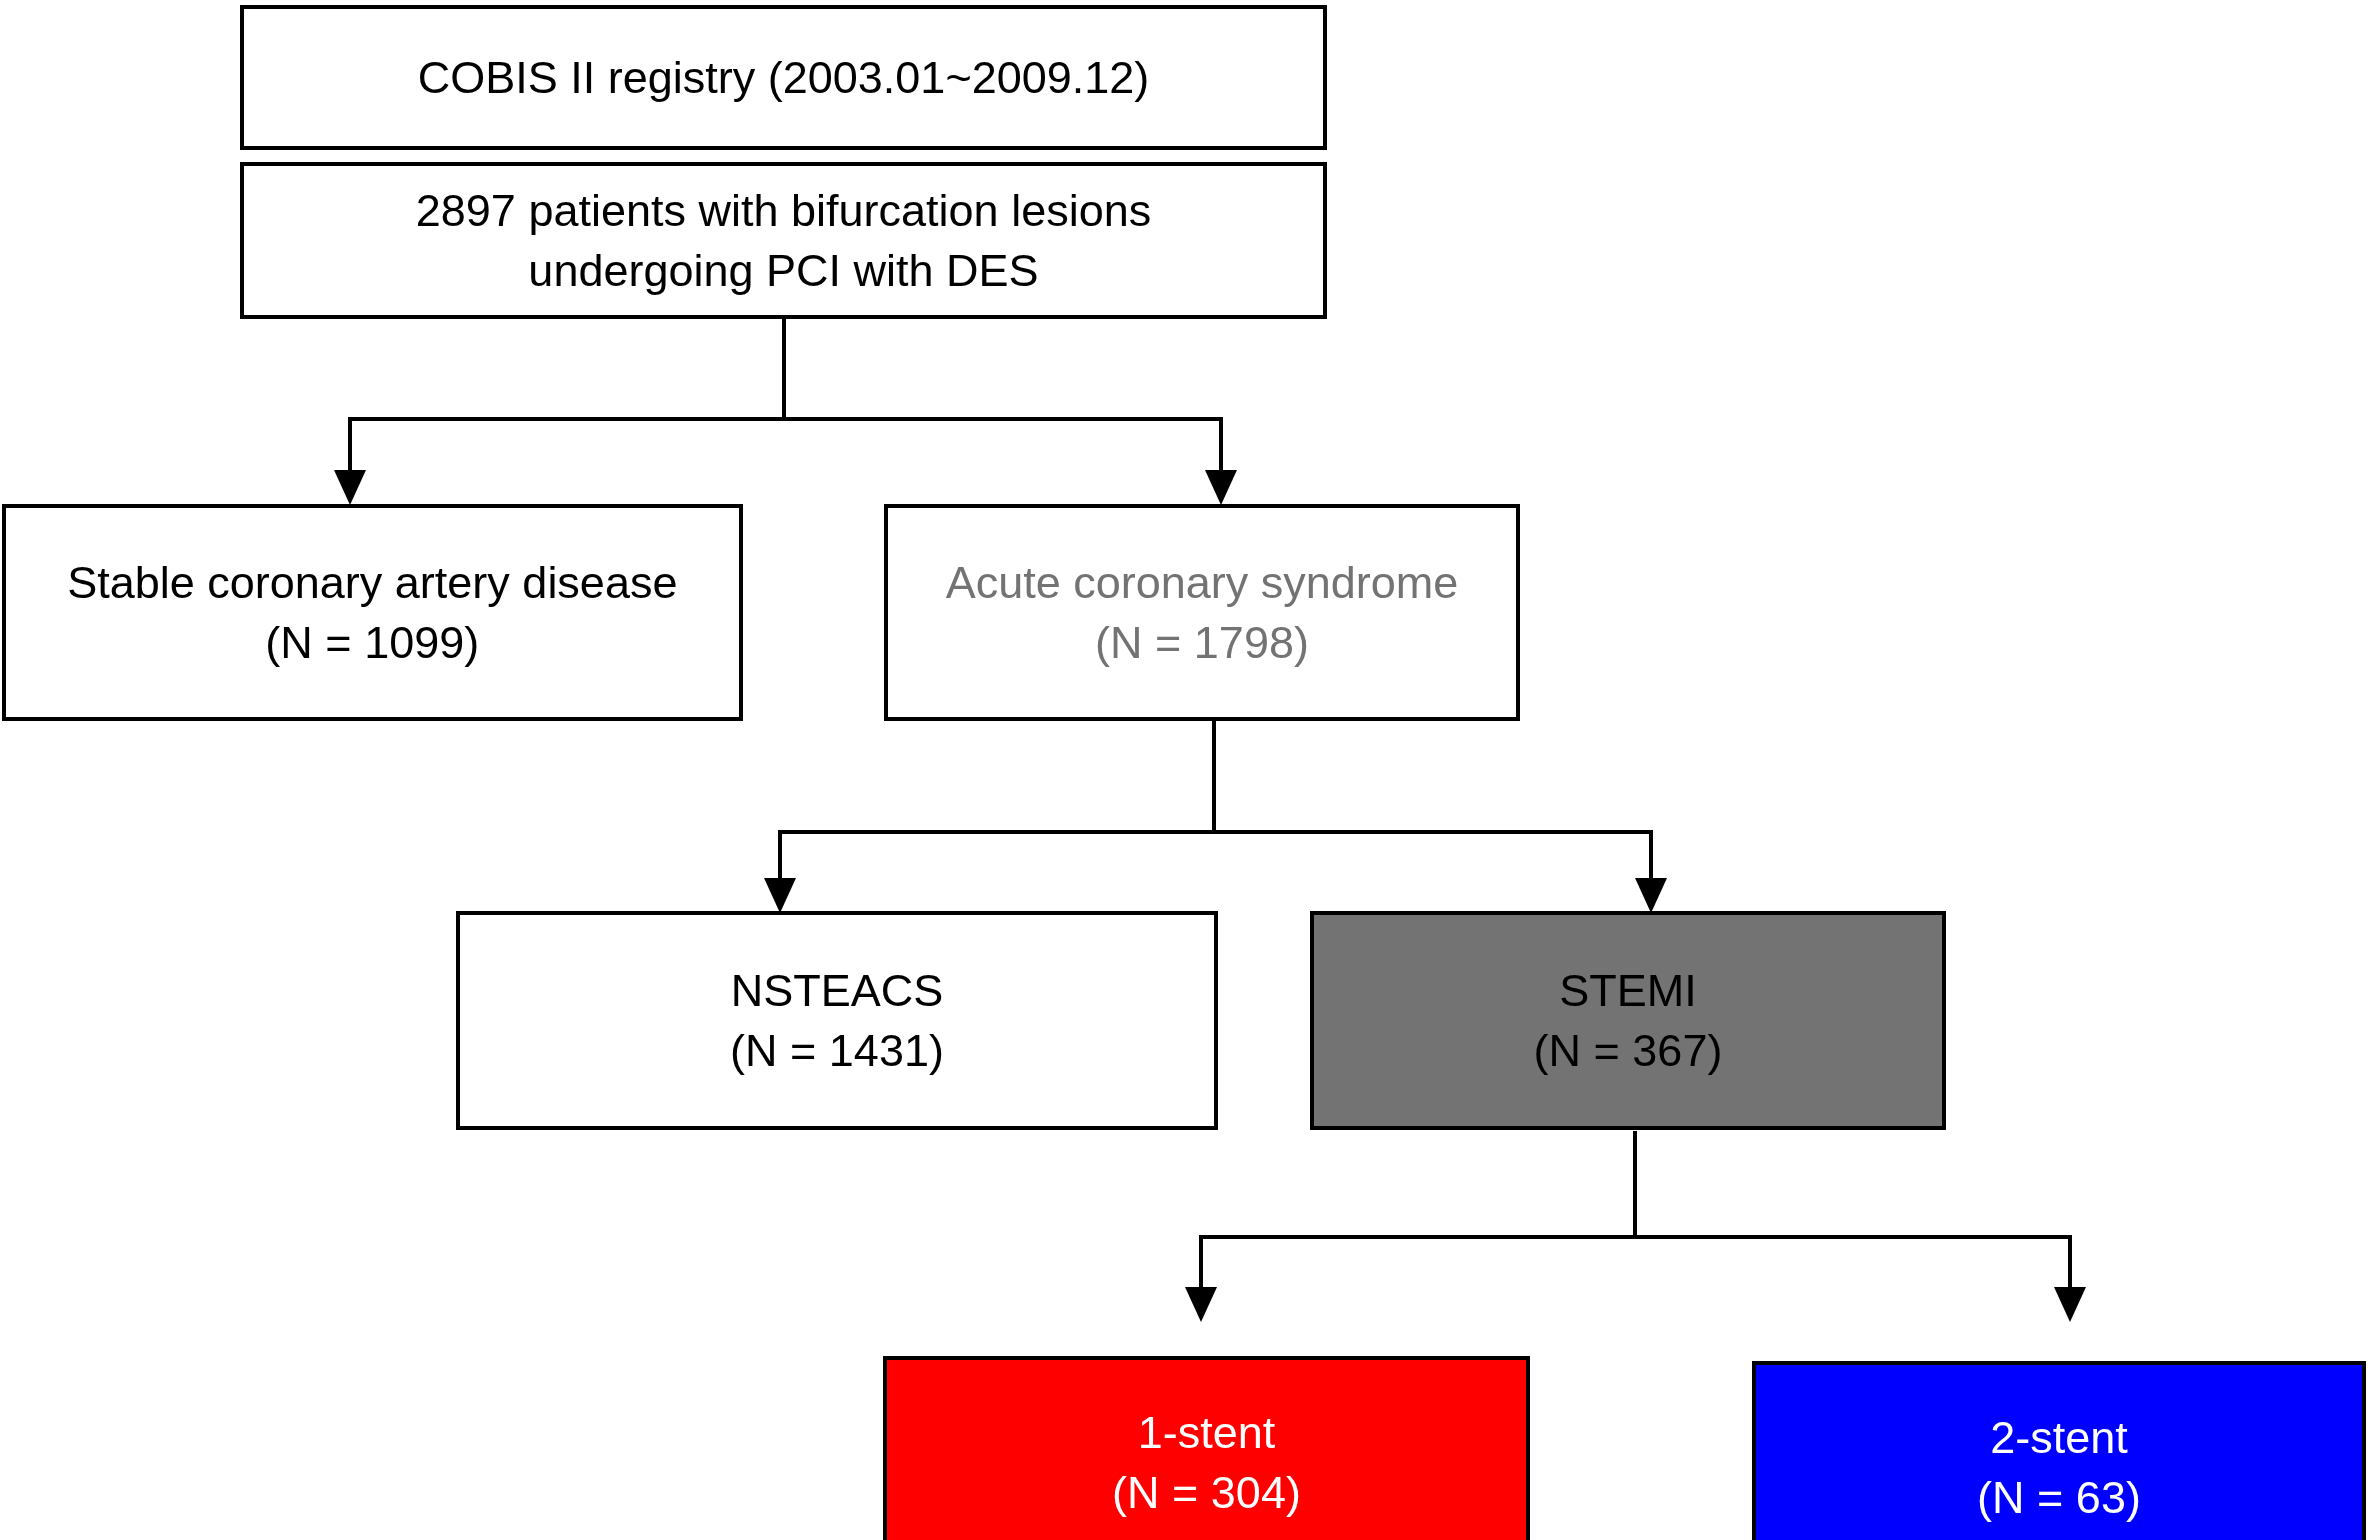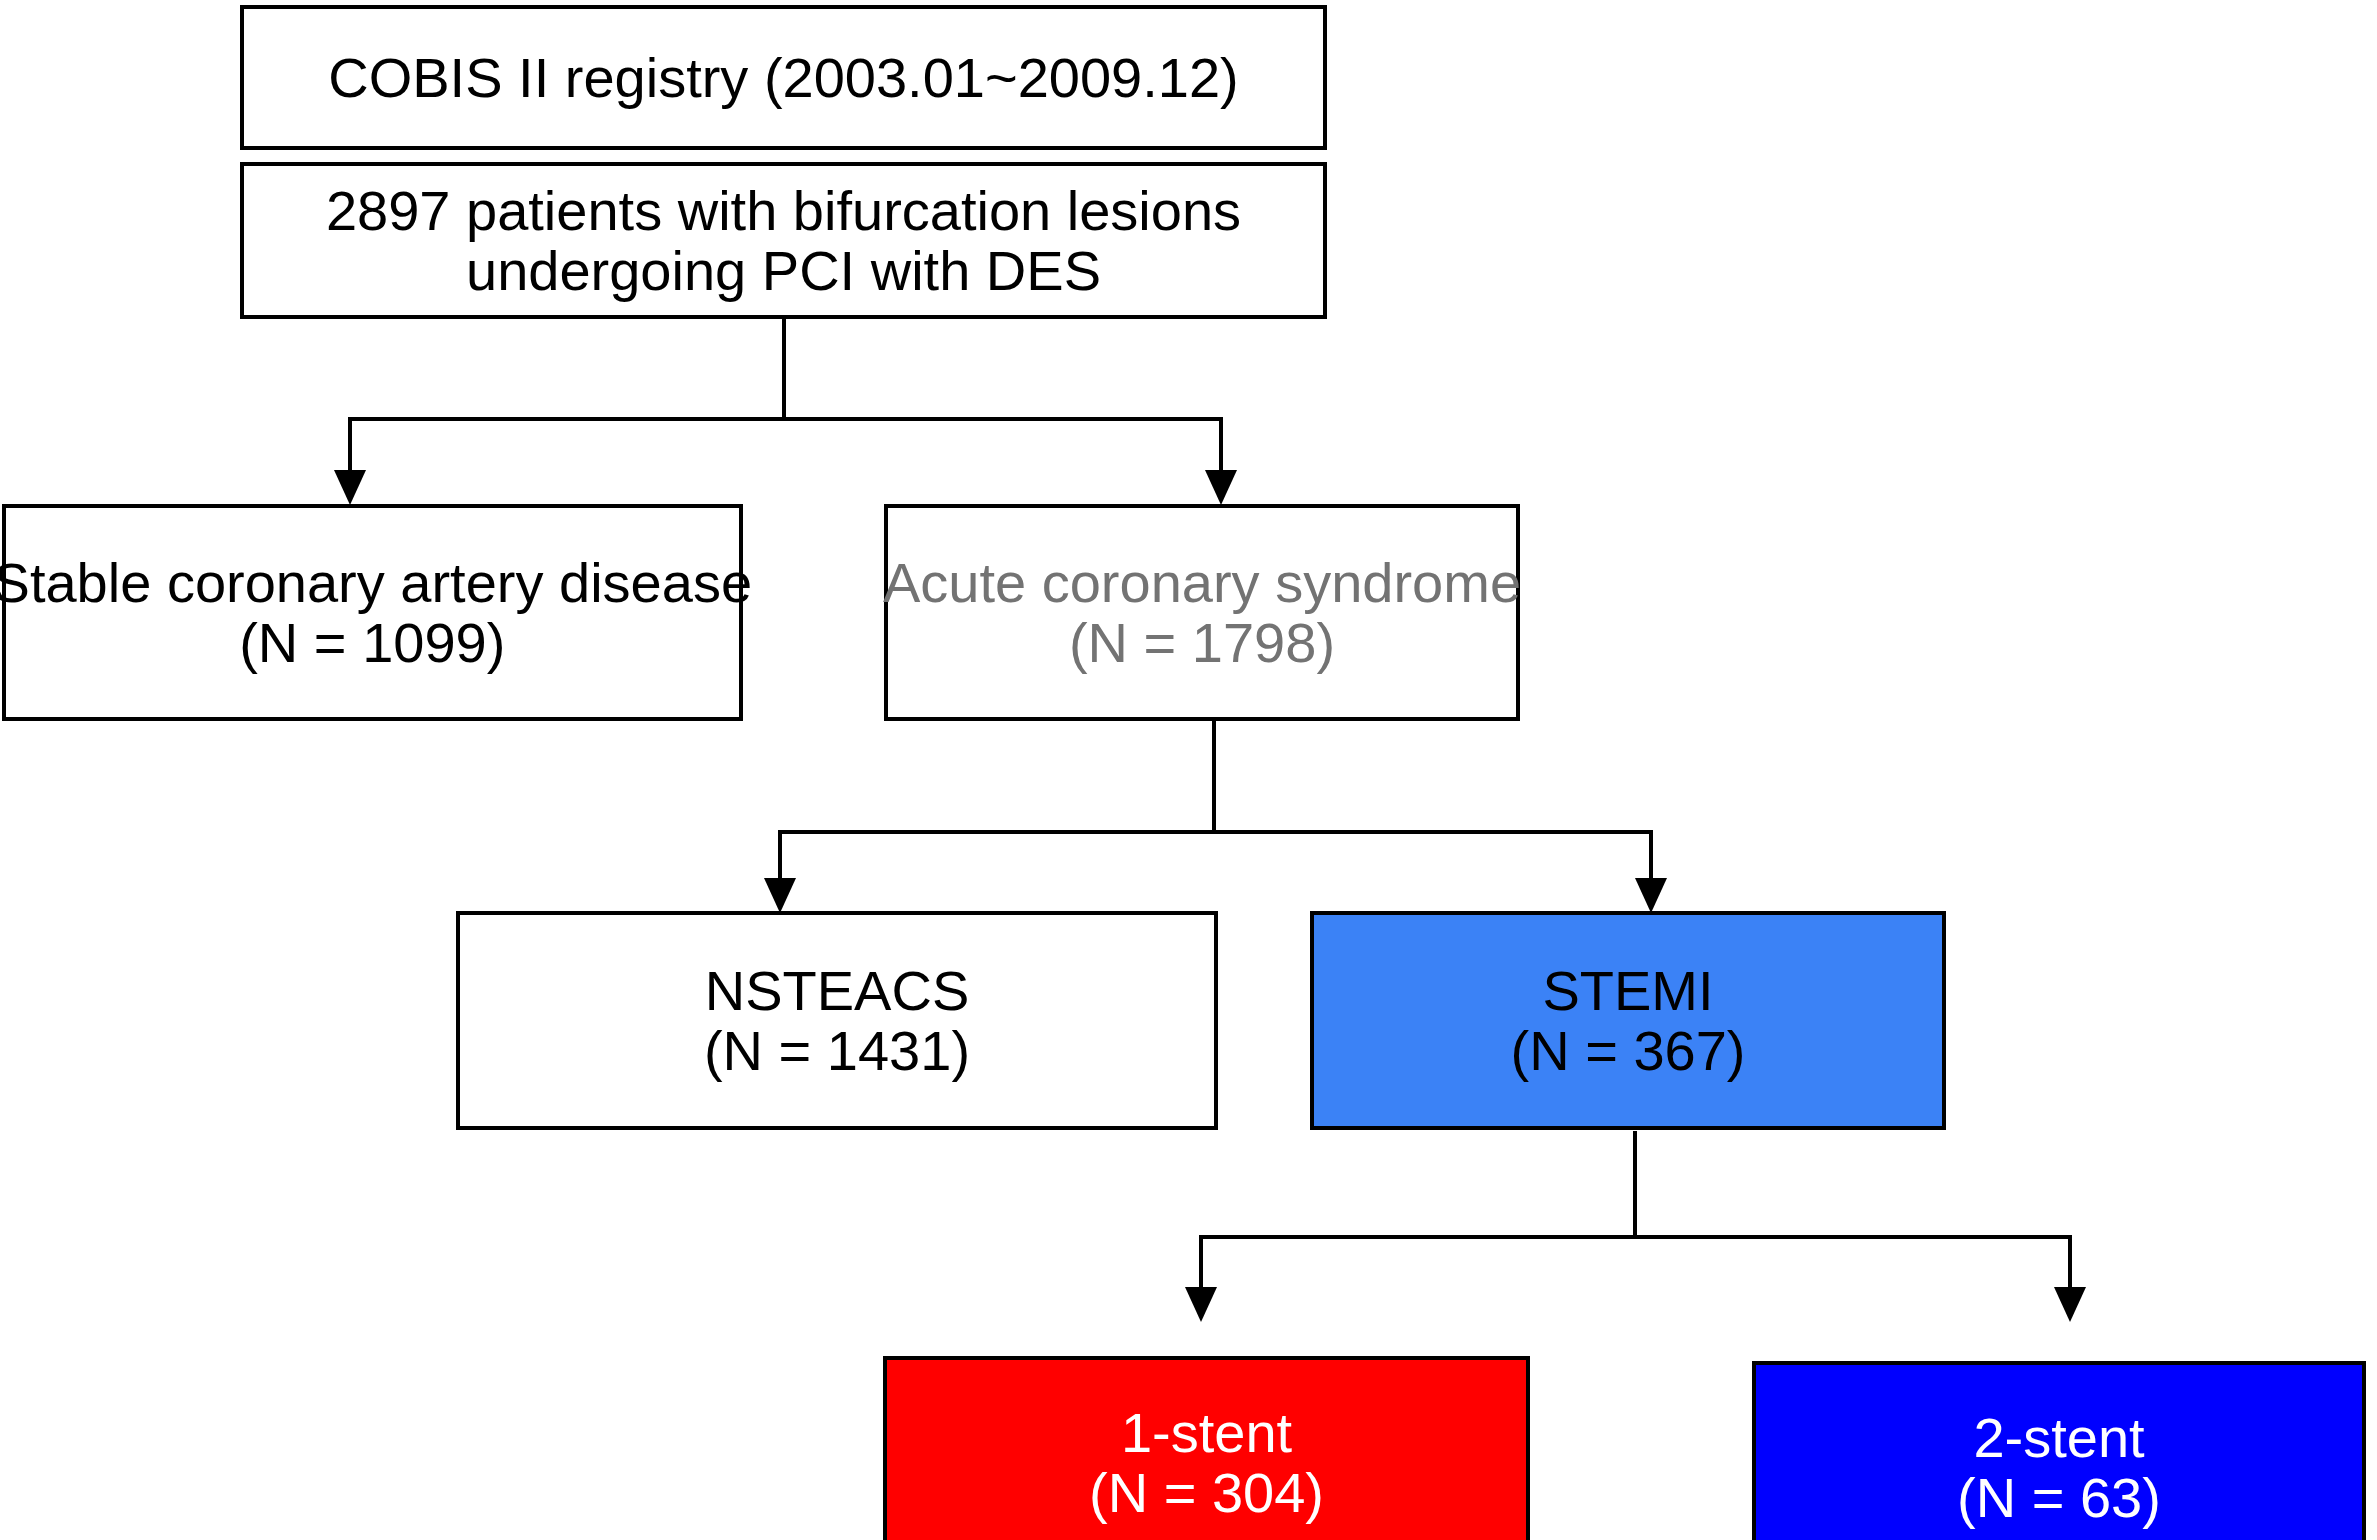--- a/index.html
+++ b/index.html
@@ -18,21 +18,21 @@
   .node {
     position: absolute;
     box-sizing: border-box;
     border: 4.4px solid #000000;
     background: #ffffff;
     display: flex;
     flex-direction: column;
     justify-content: center;
     align-items: center;
     text-align: center;
-    font-size: 56px;
+    font-size: 45px;
     line-height: 60px;
   }
   .node .line {
     display: block;
     white-space: nowrap;
   }
   
   #node-registry   { left: 240px;  top: 5.3px;    width: 1087px; height: 145px; }
   #node-patients   { left: 240px;  top: 162px;  width: 1087px; height: 157px; }
   #node-stable-cad { left: 1.8px;    top: 504px;  width: 741px;  height: 217px; }
@@ -99,21 +99,21 @@
   <div class="node" id="node-acs" style="background: rgb(255, 255, 255); color: #737373;">
     <span class="line">Acute coronary syndrome</span>
     <span class="line">(N = 1798)</span>
   </div>
 
   <div class="node" id="node-nsteacs" style="background: rgb(255, 255, 255); color: rgb(0, 0, 0);">
     <span class="line">NSTEACS</span>
     <span class="line">(N = 1431)</span>
   </div>
 
-  <div class="node" id="node-stemi" style="background: #3b82f6; color: rgb(0, 0, 0); text-align: center;">
+  <div class="node" id="node-stemi" style="background: #737373; color: rgb(0, 0, 0); text-align: center;">
     <span class="line">STEMI</span>
     <span class="line">(N = 367)</span>
   </div>
 
   <div class="node" id="node-one-stent" style="background: rgb(255, 0, 0); color: rgb(255, 255, 255);">
     <span class="line">1-stent</span>
     <span class="line">(N = 304)</span>
   </div>
 
   <div class="node" id="node-two-stent" style="background: rgb(0, 0, 255); color: rgb(255, 255, 255);">

